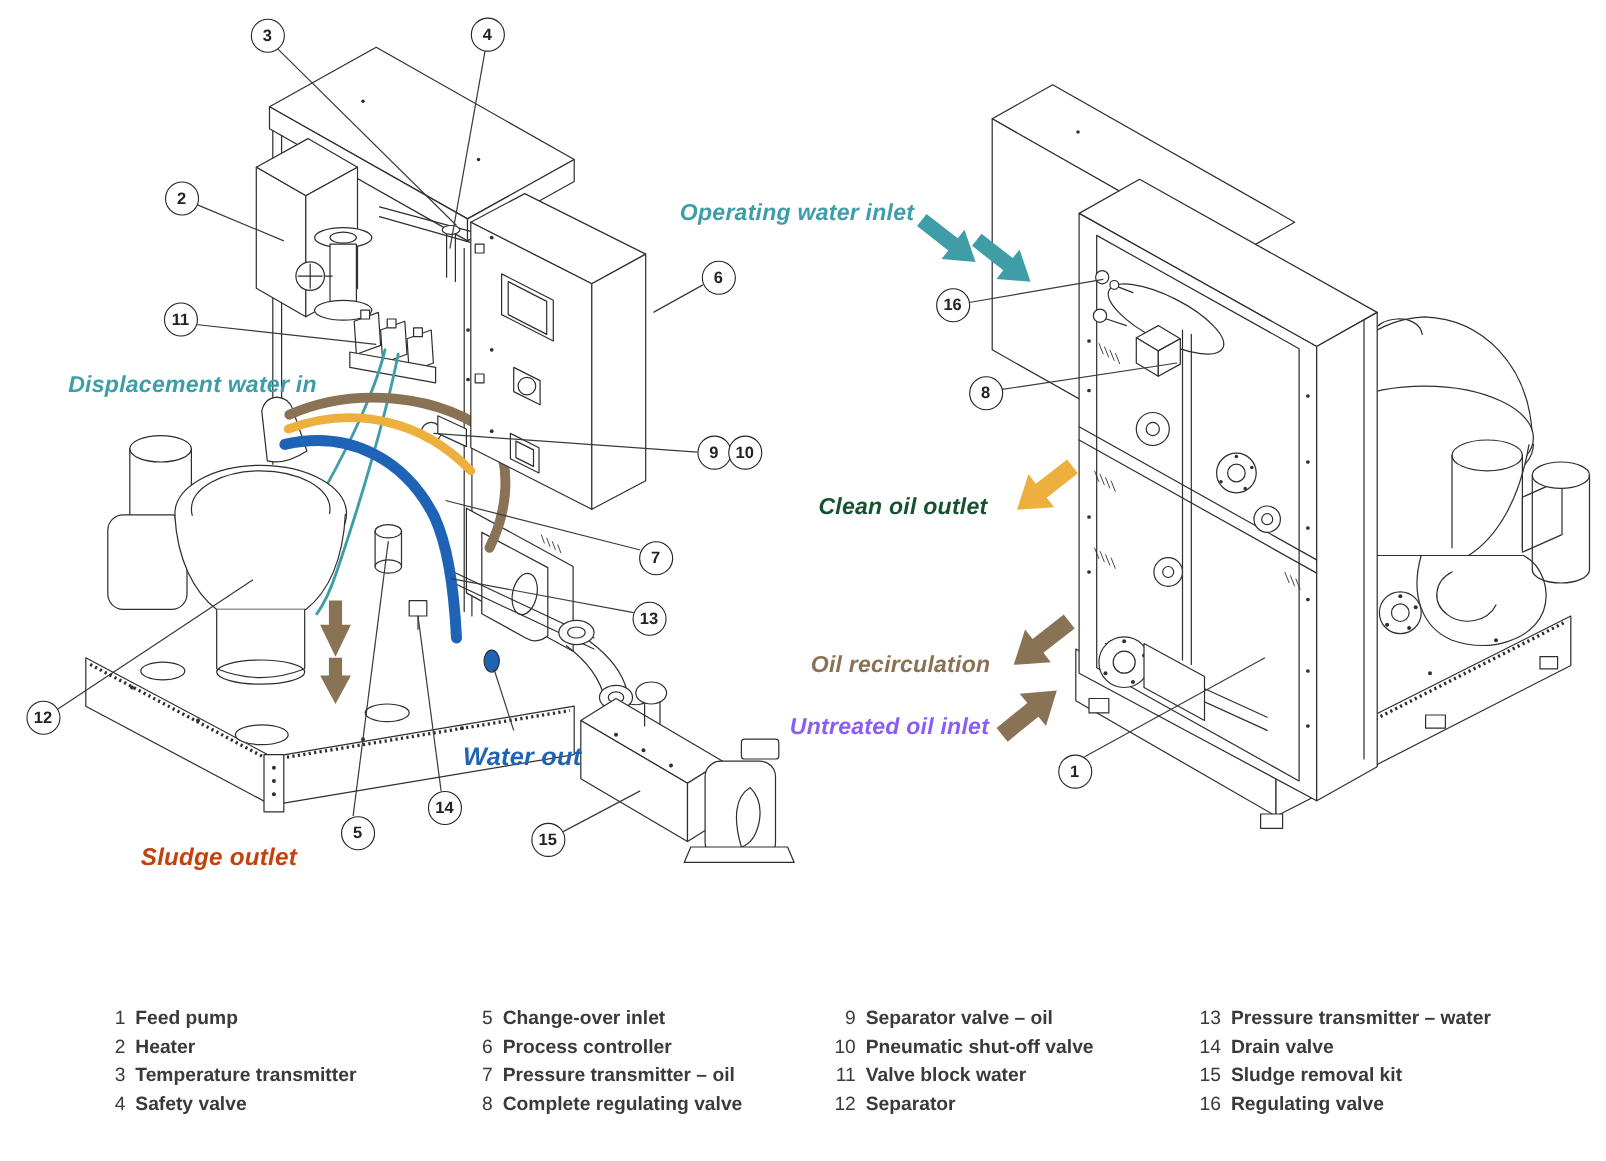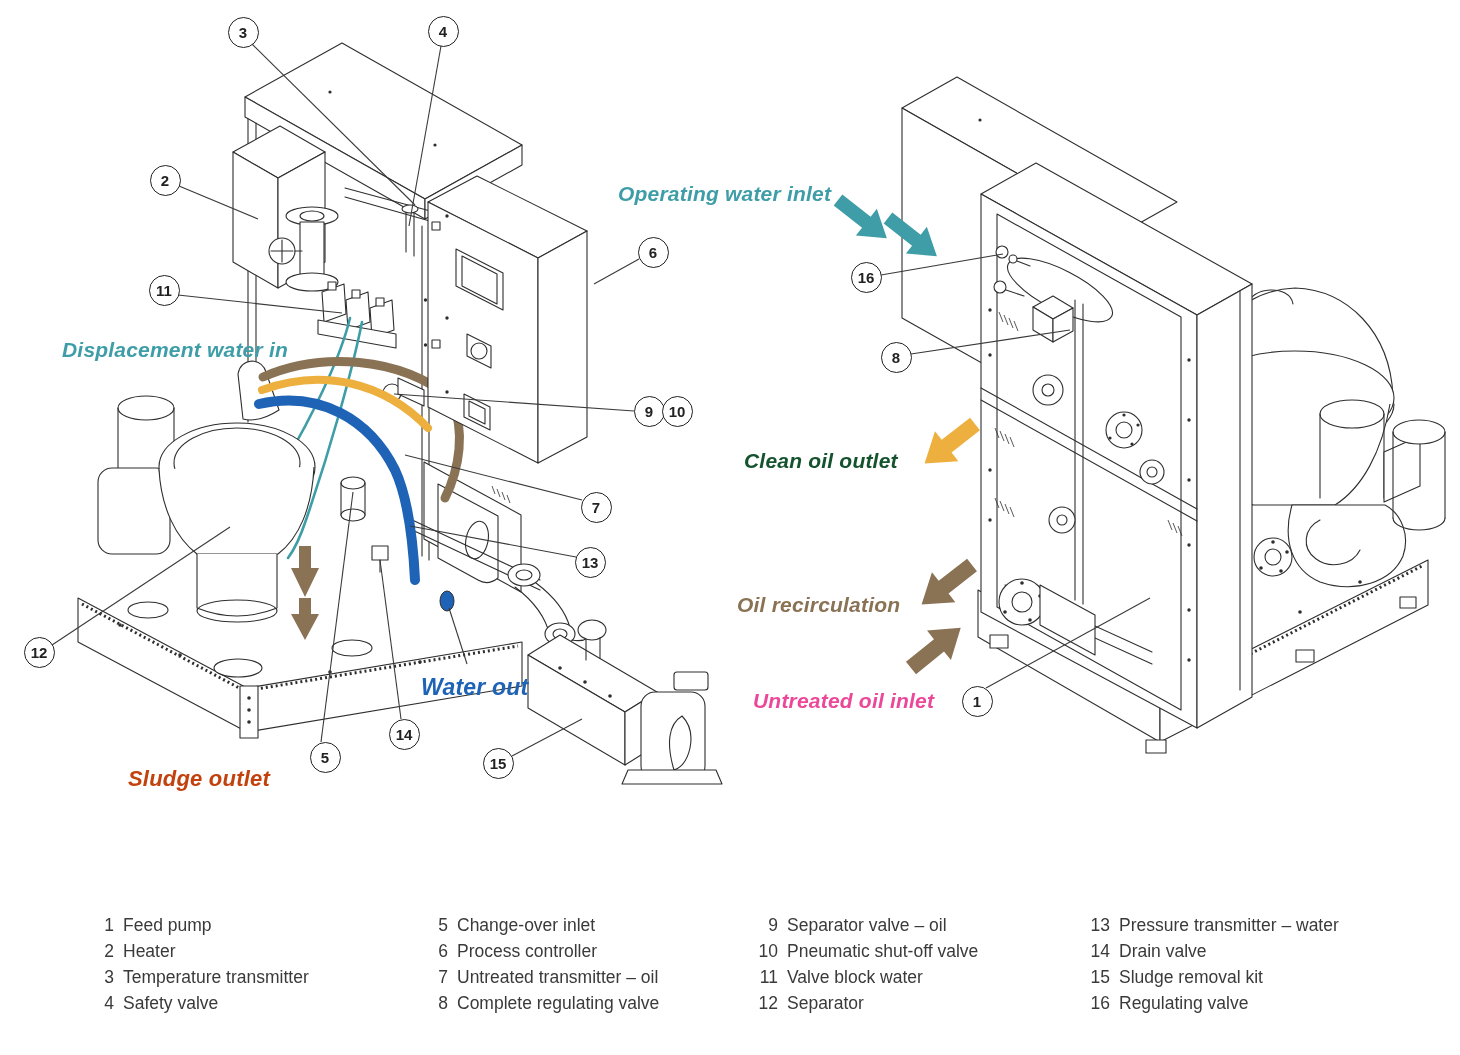--- a/index.html
+++ b/index.html
@@ -19,21 +19,21 @@
   .arr-teal{fill:var(--teal);}
   .arr-amber{fill:var(--amber);}
   .arr-brown{fill:var(--brown);}
   .flow-label{position:absolute;font-weight:bold;font-style:italic;white-space:nowrap;letter-spacing:.2px;}
   .callout{position:absolute;width:31px;height:31px;border:1.8px solid #222;border-radius:50%;
            background:#fff;display:flex;align-items:center;justify-content:center;
            font-size:15px;font-weight:bold;color:#222;box-sizing:border-box;}
   .legend-col{position:absolute;top:912px;display:flex;flex-direction:column;}
   .legend-row{display:flex;line-height:26px;font-size:17.5px;color:#3a3a3a;}
   .legend-num{width:26px;text-align:right;flex:0 0 auto;}
-  .legend-lbl{margin-left:9px;white-space:nowrap;}
+  .legend-lbl{margin-left:9px;white-space:nowrap;font-weight:bold;}
 </style>
 </head>
 <body>
 
 <div id="stage">
 
 <svg id="artwork" width="1460" height="1055" viewBox="0 0 1460 1055">
 
   <g>
 
@@ -361,21 +361,21 @@
     <polygon class="arr-brown" points="0,-8 36,-8 36,-19 64,0 36,19 36,8 0,8" transform="translate(972,565) rotate(142)"></polygon>
     <polygon class="arr-brown" points="0,-8 36,-8 36,-19 64,0 36,19 36,8 0,8" transform="translate(911,668) rotate(-39)"></polygon>
   </g>
 </svg>
 
 <div id="flow-labels">
       <div class="flow-label" style="left: 62px; top: 338px; font-size: 21px; color: rgb(62, 157, 167);">Displacement water in</div>
       <div class="flow-label" style="left: 618px; top: 182px; font-size: 21px; color: rgb(62, 157, 167);">Operating water inlet</div>
       <div class="flow-label" style="left: 744px; top: 449px; font-size: 21px; color: #14532d;">Clean oil outlet</div>
       <div class="flow-label" style="left: 737px; top: 593px; font-size: 21px; color: rgb(138, 114, 84);">Oil recirculation</div>
-      <div class="flow-label" style="left: 753px; top: 649px; font-size: 21px; color: #ec4899; margin-top: 40px;">Untreated oil inlet</div>
+      <div class="flow-label" style="left: 718px; top: 649px; font-size: 21px; color: #8b5cf6;">Untreated oil inlet</div>
       <div class="flow-label" style="left: 421px; top: 674px; font-size: 23px; color: rgb(30, 99, 181);">Water out</div>
       <div class="flow-label" style="left: 128px; top: 766px; font-size: 22px; color: #c2410c;">Sludge outlet</div>
     </div>
 <div id="callouts">
       <div class="callout" style="left: 961.5px; top: 685.5px;">1</div>
       <div class="callout" style="left: 149.5px; top: 164.5px;">2</div>
       <div class="callout" style="left: 227.5px; top: 16.5px;">3</div>
       <div class="callout" style="left: 427.5px; top: 15.5px;">4</div>
       <div class="callout" style="left: 309.5px; top: 741.5px;">5</div>
       <div class="callout" style="left: 637.5px; top: 236.5px;">6</div>
@@ -413,21 +413,21 @@
         <div class="legend-row">
           <span class="legend-num">5</span>
           <span class="legend-lbl">Change-over inlet</span>
         </div>
         <div class="legend-row">
           <span class="legend-num">6</span>
           <span class="legend-lbl">Process controller</span>
         </div>
         <div class="legend-row">
           <span class="legend-num">7</span>
-          <span class="legend-lbl">Untreated transmitter – oil</span>
+          <span class="legend-lbl">Pressure transmitter – oil</span>
         </div>
         <div class="legend-row">
           <span class="legend-num">8</span>
           <span class="legend-lbl">Complete regulating valve</span>
         </div>
       </div>
       <div class="legend-col" style="left: 752px;">
         <div class="legend-row">
           <span class="legend-num">9</span>
           <span class="legend-lbl">Separator valve – oil</span>

